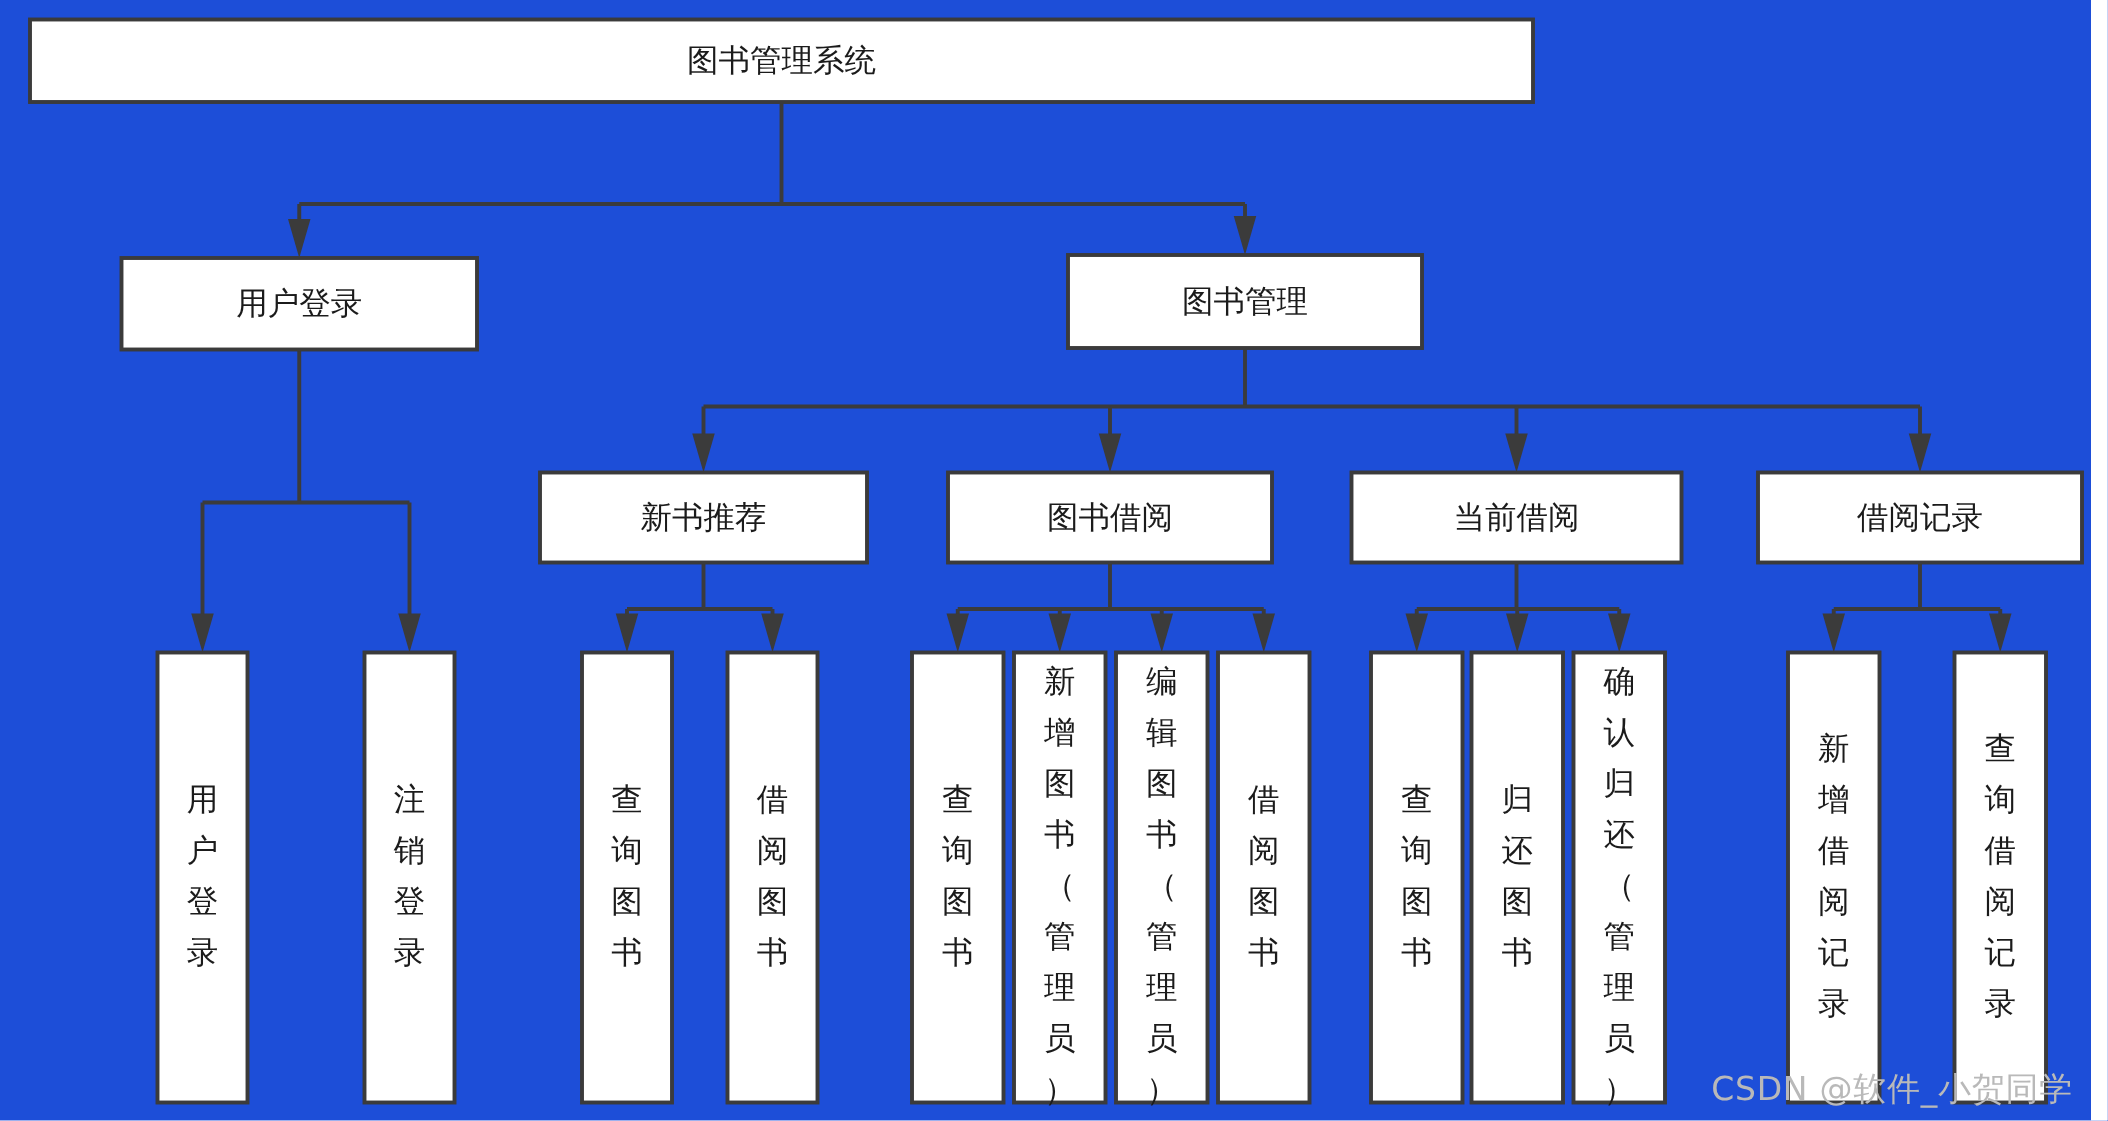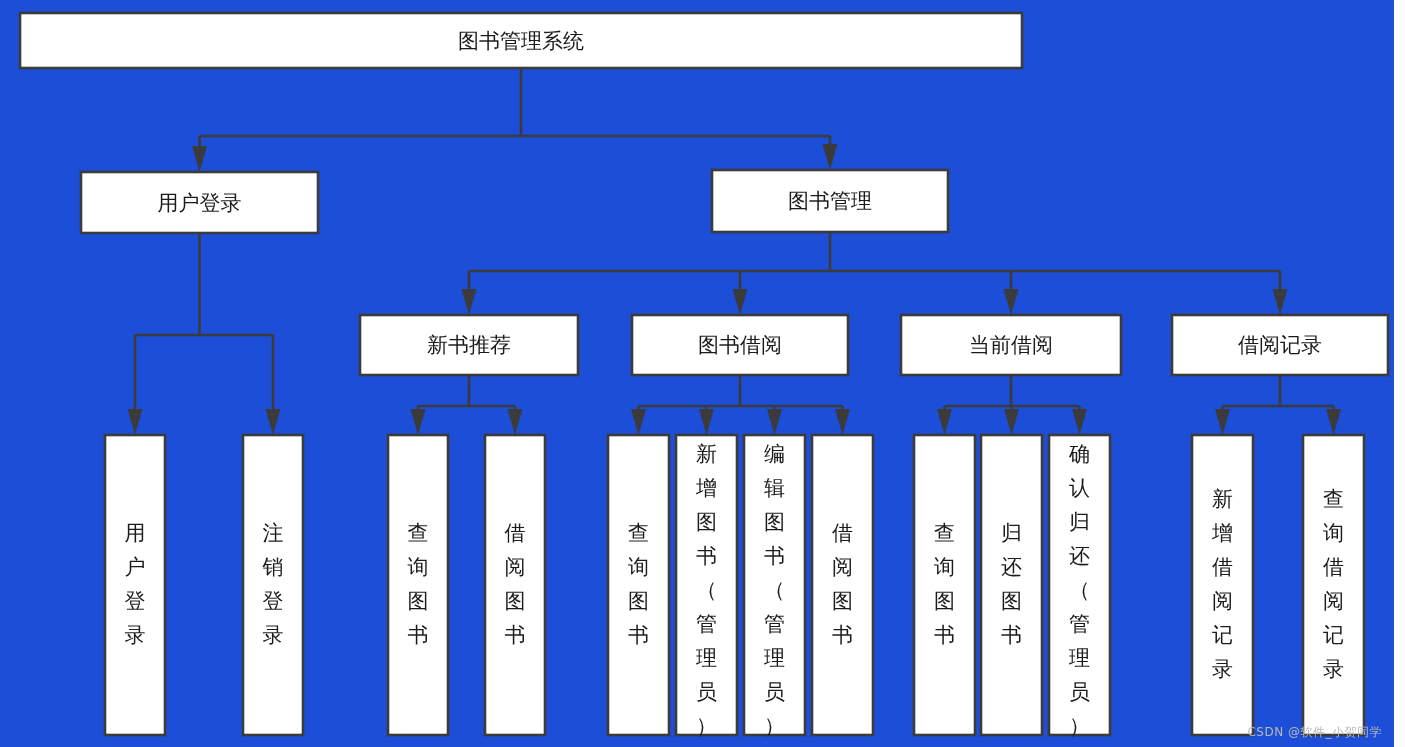--- a/index.html
+++ b/index.html
@@ -53,21 +53,21 @@
     font-size: 21px;
     fill: #1b1b1b;
     text-anchor: middle;
     dominant-baseline: middle;
   }
   .watermark {
     position: absolute;
     right: 12px;
     bottom: 6px;
     font-family: "DejaVu Sans", "Liberation Sans", sans-serif;
-    font-size: 12px;
+    font-size: 22px;
     color: #b9b9b9;
     letter-spacing: 0.5px;
     white-space: nowrap;
     user-select: none;
   }
 </style>
 </head>
 <body>
 
 <div id="diagram-root">

